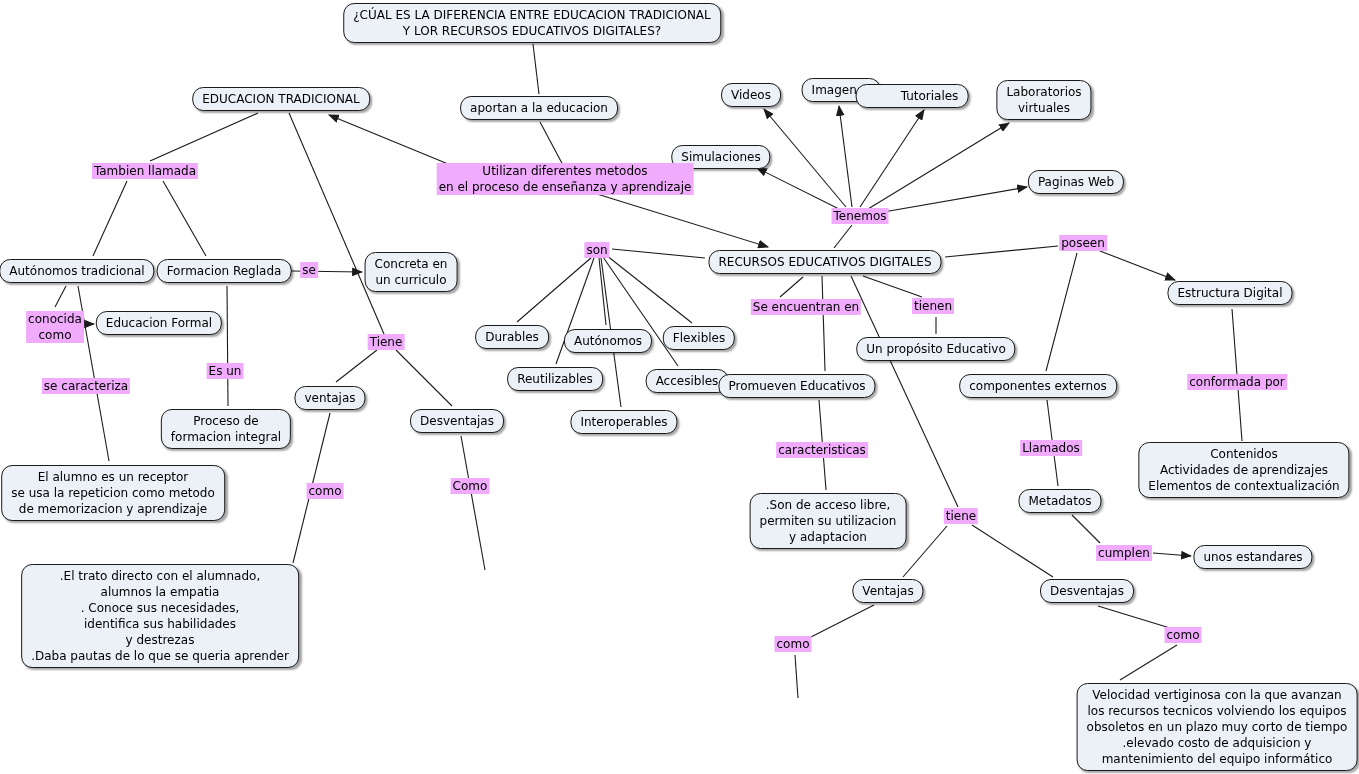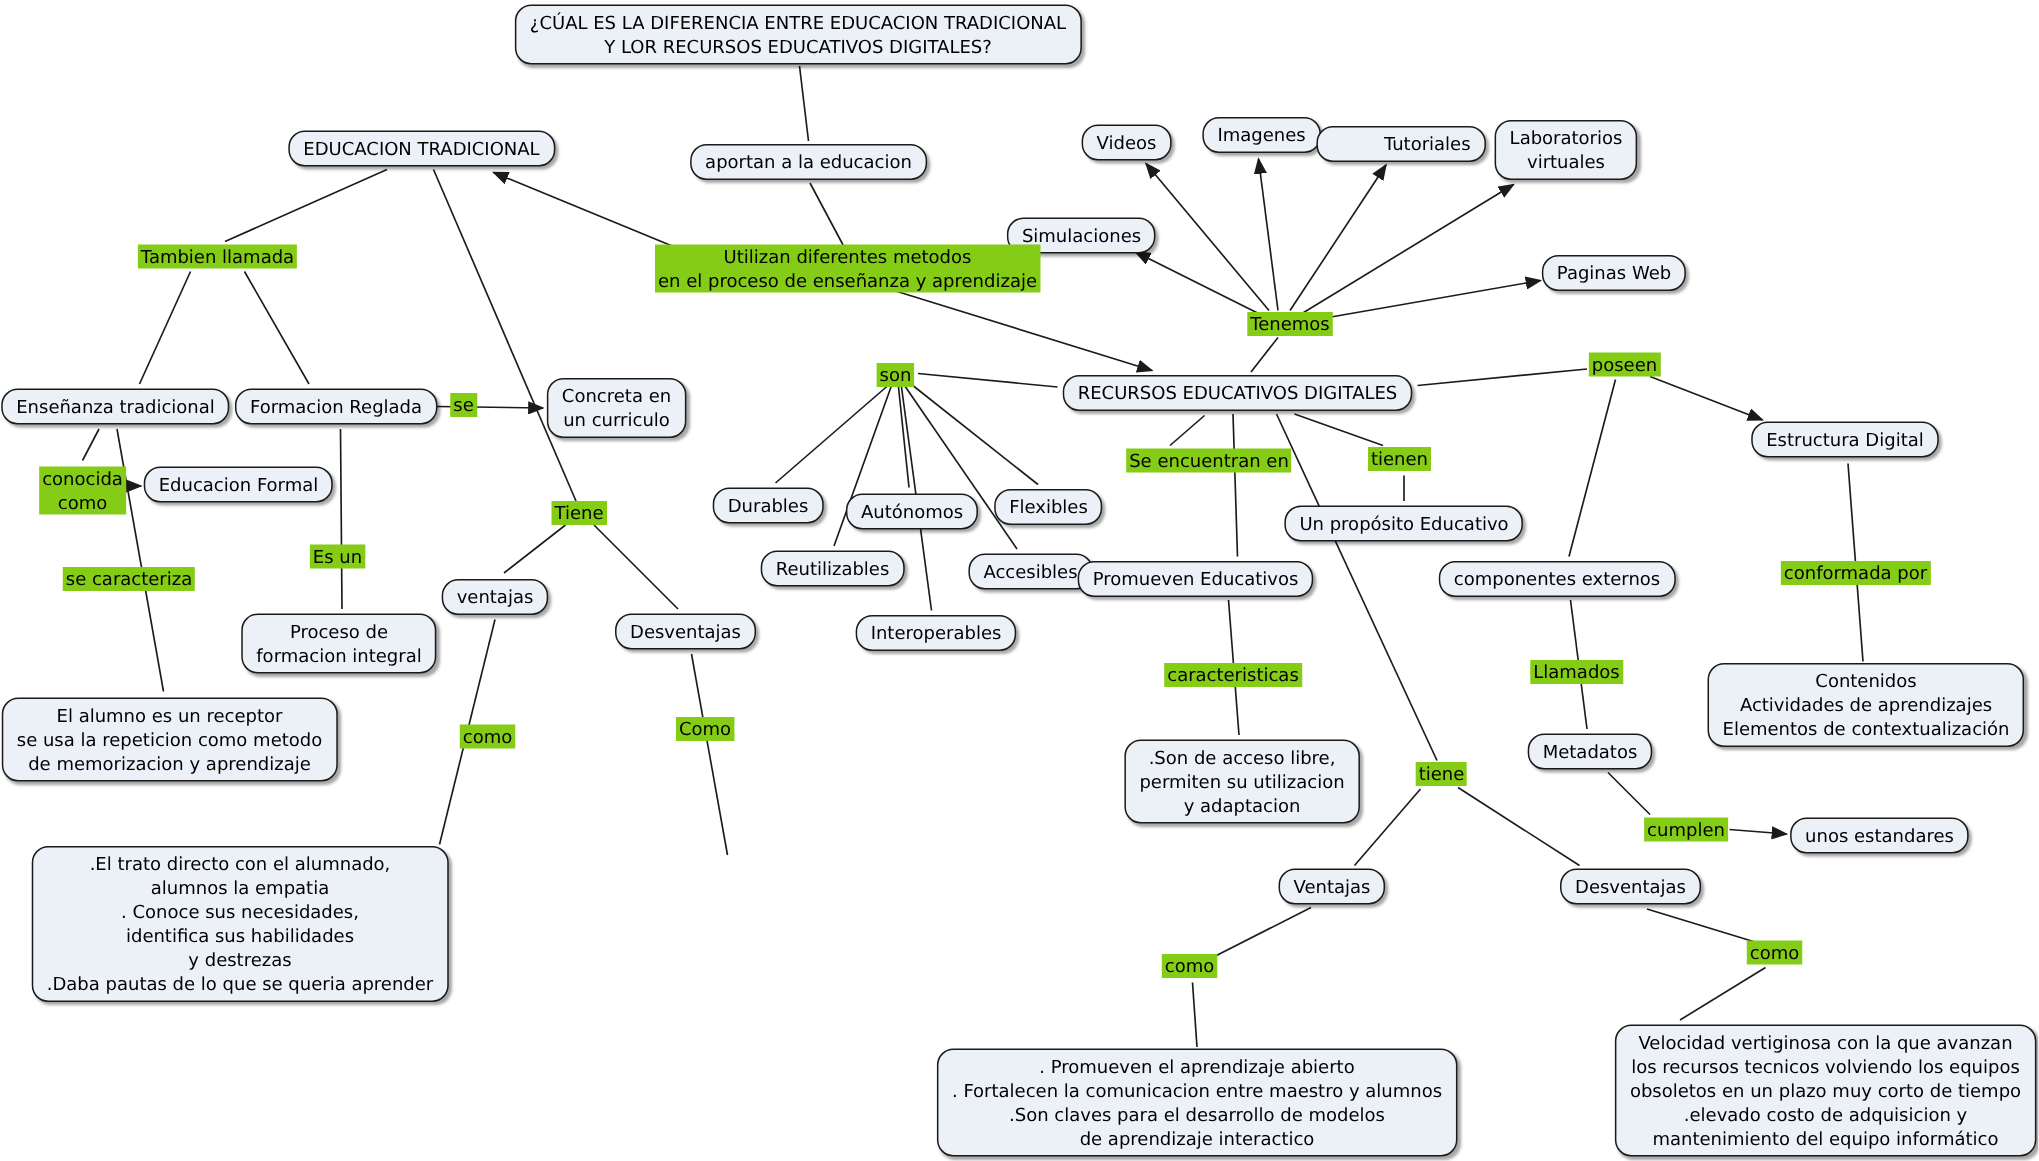--- a/index.html
+++ b/index.html
@@ -22,21 +22,21 @@
     color:#000000;
   }
   .node.box{
     background:#ebf1f6;
     border:1px solid #1a1a1a;
     border-radius:11px;
     padding:3px 9px;
     box-shadow:2px 2px 2px rgba(0,0,0,0.35);
   }
   .node.text{
-    background:#84cc16;
+    background:#f0abfc;
     padding:0 2px;
   }
 </style>
 </head>
 <body>
 
 <div id="stage">
   <svg id="edges-svg" width="1359" height="774" viewBox="0 0 1359 774">
     <defs>
       <marker id="arrowhead" markerWidth="10" markerHeight="8" refX="9" refY="4" orient="auto">
@@ -93,27 +93,27 @@
       <line x1="795" y1="655" x2="798" y2="698" stroke="#1b1b1b" stroke-width="1.1"></line>
       <line x1="1098" y1="606" x2="1170" y2="628" stroke="#1b1b1b" stroke-width="1.1"></line>
       <line x1="1177" y1="645" x2="1120" y2="680" stroke="#1b1b1b" stroke-width="1.1"></line>
     </svg>
 <div class="node box" style="left: 532px; top: 23px;">¿CÚAL ES LA DIFERENCIA ENTRE EDUCACION TRADICIONAL
 Y LOR RECURSOS EDUCATIVOS DIGITALES?</div>
     <div class="node box" style="left: 281px; top: 99px;">EDUCACION TRADICIONAL</div>
     <div class="node box" style="left: 539px; top: 108px;">aportan a la educacion</div>
     <div class="node box" style="left: 751px; top: 95px;">Videos</div>
     <div class="node box" style="left: 841px; top: 90px;">Imagenes</div>
-    <div class="node box" style="left: 934px; top: 96px; padding-left: 44px;">Tutoriales</div>
+    <div class="node box" style="left: 912px; top: 96px; padding-left: 44px;">Tutoriales</div>
     <div class="node box" style="left: 1044px; top: 100px;">Laboratorios
 virtuales</div>
     <div class="node box" style="left: 721px; top: 157px;">Simulaciones</div>
     <div class="node box" style="left: 1076px; top: 182px; text-align: right;">Paginas Web</div>
     <div class="node box" style="left: 825px; top: 262px;">RECURSOS EDUCATIVOS DIGITALES</div>
-    <div class="node box" style="left: 77px; top: 271px;">Enseñanza tradicional</div>
+    <div class="node box" style="left: 77px; top: 271px;">Autónomos tradicional</div>
     <div class="node box" style="left: 224px; top: 271px;">Formacion Reglada</div>
     <div class="node box" style="left: 411px; top: 272px;">Concreta en
 un curriculo</div>
     <div class="node box" style="left: 159px; top: 323px;">Educacion Formal</div>
     <div class="node box" style="left: 226px; top: 429px;">Proceso de
 formacion integral</div>
     <div class="node box" style="left: 330px; top: 398px;">ventajas</div>
     <div class="node box" style="left: 457px; top: 421px;">Desventajas</div>
     <div class="node box" style="left: 512px; top: 337px;">Durables</div>
     <div class="node box" style="left: 608px; top: 341px;">Autónomos</div>
@@ -137,24 +137,20 @@
     <div class="node box" style="left: 1244px; top: 470px;">Contenidos
 Actividades de aprendizajes
 Elementos de contextualización</div>
     <div class="node box" style="left: 828px; top: 521px;">.Son de acceso libre,
 permiten su utilizacion
 y adaptacion</div>
     <div class="node box" style="left: 1060px; top: 501px;">Metadatos</div>
     <div class="node box" style="left: 1253px; top: 557px;">unos estandares</div>
     <div class="node box" style="left: 888px; top: 591px;">Ventajas</div>
     <div class="node box" style="left: 1087px; top: 591px;">Desventajas</div>
-    <div class="node box" style="left: 798px; top: 735px;">. Promueven el aprendizaje abierto
-. Fortalecen la comunicacion entre maestro y alumnos
-.Son claves para el desarrollo de modelos
-de aprendizaje interactico</div>
     <div class="node box" style="left: 1217px; top: 727px;">Velocidad vertiginosa con la que avanzan
 los recursos tecnicos volviendo los equipos
 obsoletos en un plazo muy corto de tiempo
 .elevado costo de adquisicion y
 mantenimiento del equipo informático</div>
     <div class="node text" style="left: 145px; top: 171px;">Tambien llamada</div>
     <div class="node text" style="left: 565px; top: 179px;">Utilizan diferentes metodos
 en el proceso de enseñanza y aprendizaje</div>
     <div class="node text" style="left: 860px; top: 216px;">Tenemos</div>
     <div class="node text" style="left: 597px; top: 250px; text-align: center;">son</div>

